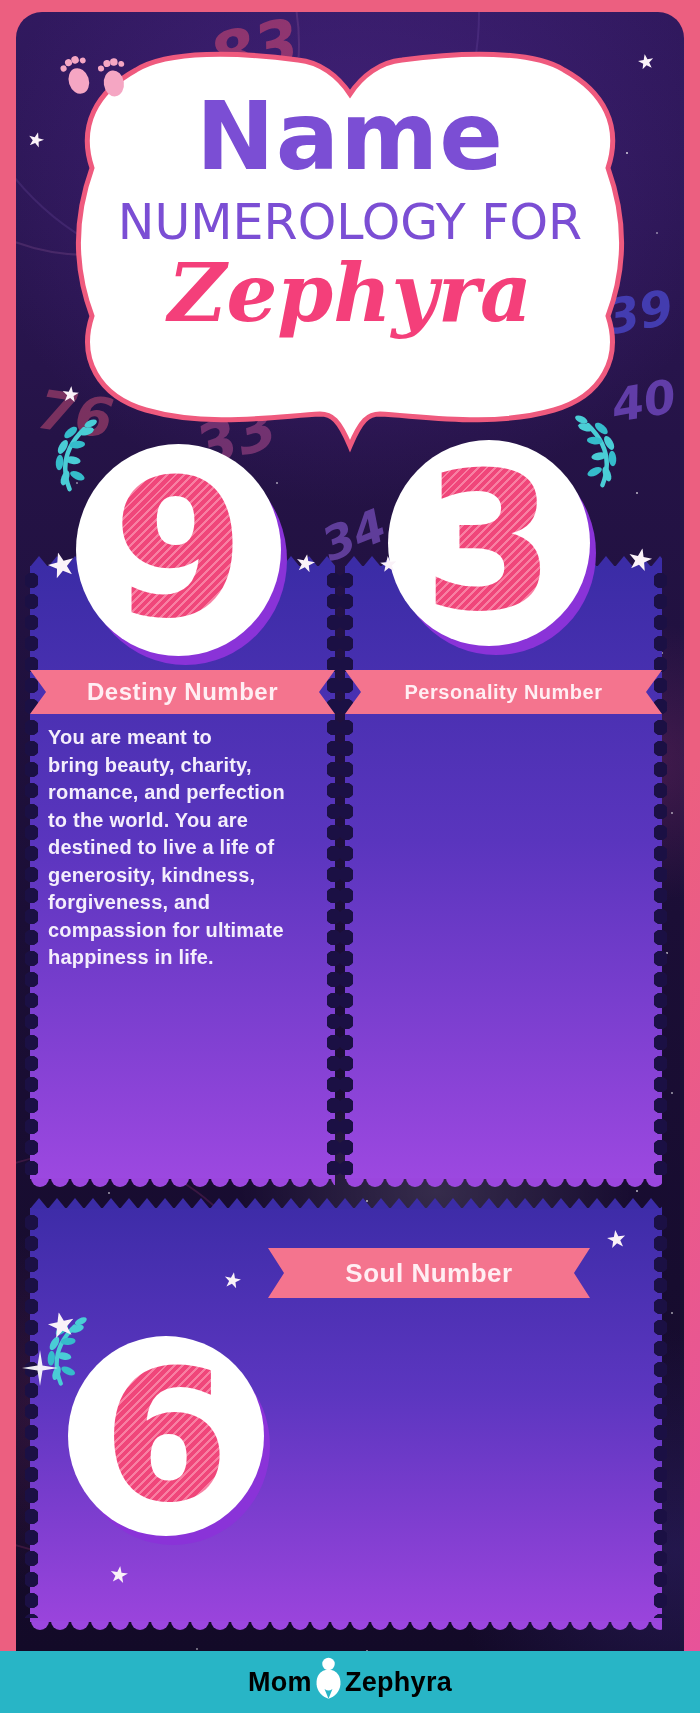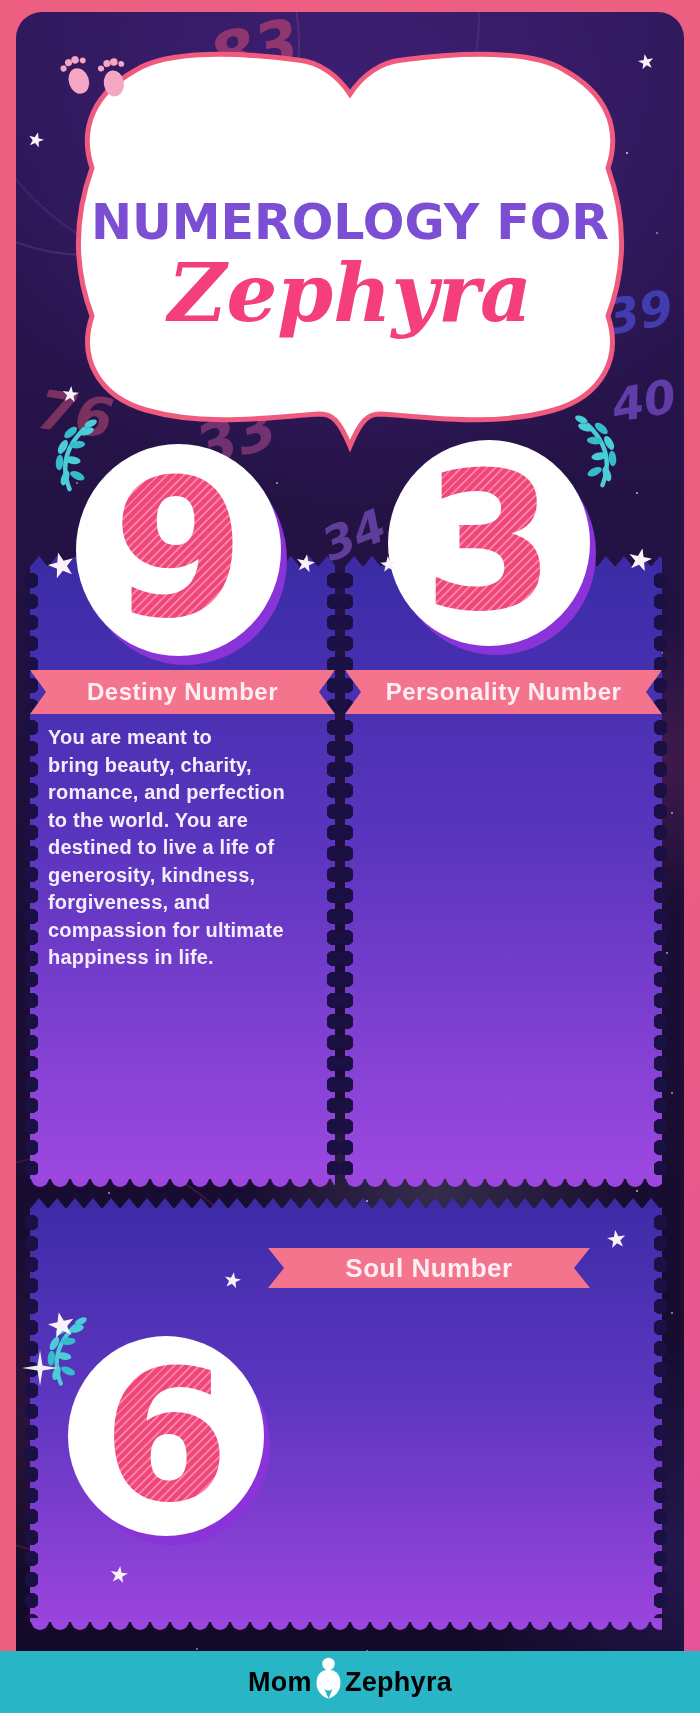--- a/index.html
+++ b/index.html
@@ -44,21 +44,21 @@
       520px 1648px 0 rgba(255,255,255,.6);
   }
   .bgnum{position:absolute;font-family:"DejaVu Sans",sans-serif;font-weight:bold;font-style:italic;line-height:1;}
 
   
   .frame{position:absolute;left:58px;top:48px;width:584px;height:410px;z-index:2;}
   .frame svg{position:absolute;left:0;top:0;}
   .t-name{position:absolute;left:0;top:34px;width:100%;text-align:center;
     font-family:"DejaVu Sans",sans-serif;font-weight:bold;font-size:94px;letter-spacing:1px;color:#7b4ed4;}
   .t-numer{position:absolute;left:0;top:146px;width:100%;text-align:center;
-    font-family:"DejaVu Sans",sans-serif;font-weight:bold;font-size:49px;letter-spacing:0px;color:#7b4ed4;}
+    font-family:"DejaVu Sans",sans-serif;font-weight:normal;font-size:49px;letter-spacing:0px;color:#7b4ed4;}
   .t-script{position:absolute;left:0;top:198px;width:100%;text-align:center;
     font-family:"DejaVu Serif",serif;font-style:italic;font-weight:bold;font-size:80px;color:#f43f7a;}
   .footprints{position:absolute;left:452px;top:306px;}
 
   
   .box{position:absolute;background:linear-gradient(180deg,#3b2ca6 0%,#5a35be 45%,#9c48e0 100%);z-index:1;}
   .box-left{left:30px;top:566px;width:305px;height:613px;}
   .box-right{left:345px;top:566px;width:317px;height:613px;}
   .box-soul{left:30px;top:1208px;width:632px;height:414px;background:linear-gradient(180deg,#3e2ca8 0%,#5c36c0 45%,#9a44dc 100%);}
   .teeth{position:absolute;left:0;top:-10px;width:100%;height:11px;}
@@ -67,22 +67,22 @@
     background-image:radial-gradient(circle 8px at 50% 50%, #1b1044 7.5px, rgba(0,0,0,0) 8px);
     background-size:13px 21px;background-repeat:repeat-y;}
   .wavy.l{left:-5px;} .wavy.r{right:-5px;}
 
   
   .ribbon{position:absolute;height:44px;background:#f4748e;z-index:4;
     clip-path:polygon(0 0,100% 0,calc(100% - 16px) 50%,100% 100%,0 100%,16px 50%);
     display:flex;align-items:center;justify-content:center;
     color:#ffeef3;font-weight:bold;letter-spacing:.5px;}
   .rb-destiny{left:30px;top:670px;width:305px;font-size:24px;}
-  .rb-personality{left:345px;top:670px;width:317px;font-size:24px;}
-  .rb-soul{left:268px;top:1248px;width:322px;height:40px;font-size:26px;}
+  .rb-personality{left:345px;top:670px;width:317px;font-size:20px;}
+  .rb-soul{left:268px;top:1248px;width:322px;height:50px;font-size:26px;}
 
   
   .desc{position:absolute;z-index:4;color:#f4eefc;font-weight:600;white-space:pre-line;letter-spacing:.2px;}
   .d-destiny{left:48px;top:704px;width:282px;font-size:20px;line-height:27.5px;}
   .d-personality{left:362px;top:722px;width:296px;font-size:20px;line-height:27.5px;}
   .d-soul{left:292px;top:1312px;width:368px;font-size:21px;line-height:29px;}
 
   
   .circle{position:absolute;background:#fff;border-radius:50%;z-index:3;
     box-shadow:7px 10px 0 -1px #8a33d8;display:flex;align-items:center;justify-content:center;}
@@ -240,20 +240,21 @@
   <div class="frame">
     <svg width="584" height="410" viewBox="0 0 584 410">
       <path d="M292,46
                C280,28 262,14 240,12 C180,4 110,2 78,22 C38,44 20,78 34,120
                C16,170 16,220 34,268 C20,310 40,348 88,362
                C150,380 220,368 262,366 C274,366 281,372 292,398
                C303,372 310,366 322,366 C364,368 434,380 496,362
                C544,348 564,310 550,268 C568,220 568,170 550,120
                C564,78 546,44 506,22 C474,2 404,4 344,12 C322,14 304,28 292,46 Z" fill="#ffffff" stroke="#ef5a7e" stroke-width="5"></path>
     </svg>
+    <div class="t-name">Name</div>
     <div class="t-numer">NUMEROLOGY FOR</div>
     <div class="t-script">Zephyra</div>
     <svg class="footprints" width="78" height="52" viewBox="0 0 64 44">
       <g fill="#f5a6c3" transform="rotate(-18 16 26)">
         <ellipse cx="16" cy="28" rx="8.5" ry="11"></ellipse>
         <circle cx="7" cy="14" r="2.6"></circle>
           <circle cx="12.5" cy="10.5" r="3"></circle>
         <circle cx="18.5" cy="10" r="3.2"></circle>
           <circle cx="24.5" cy="12.5" r="2.5"></circle>
       </g>

